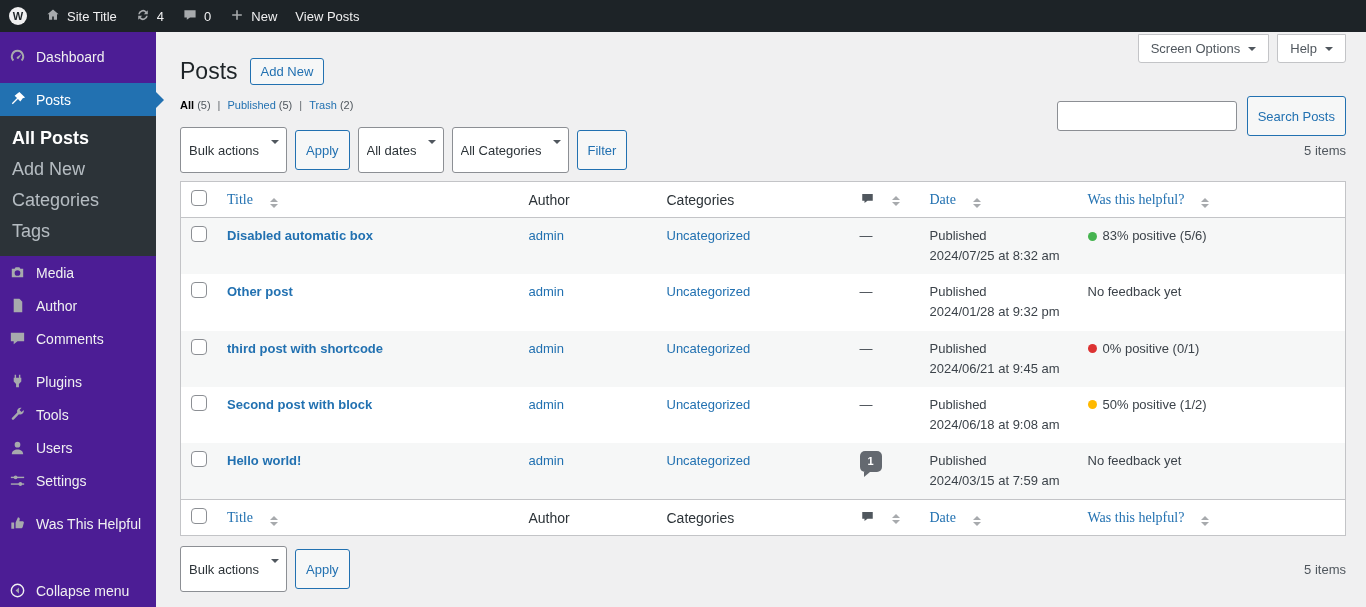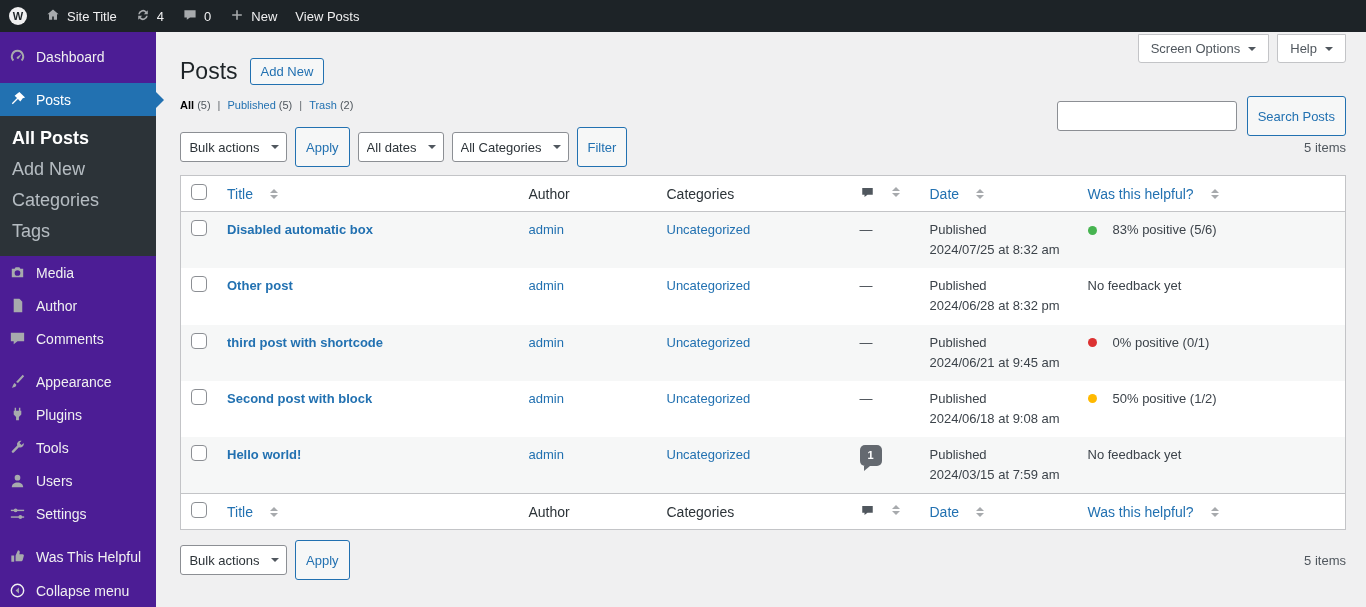--- a/index.html
+++ b/index.html
@@ -44,48 +44,48 @@
   .subsubsub .count { color:#50575e; font-weight:400; }
   .subsubsub .sep { color:#646970; }
 
   .search-box { position:absolute; top:64px; right:20px; display:flex; gap:10px; align-items:center; }
   .search-box input { width:180px; height:30px; border:1px solid #8c8f94; border-radius:3px; background:#fff; padding:0 8px; font-size:13px; font-family:inherit; }
   .btn-secondary { background:#f6f7f7; border:1px solid var(--accent); color:var(--accent); height:40px; padding:0 10px; border-radius:3px; font-size:13px; cursor:pointer; font-family:inherit; }
 
   .tablenav { display:flex; align-items:center; gap:8px; margin:16px 0 8px; }
   .tablenav.bottom { margin:10px 0 0; }
   .select-wrap { position:relative; display:inline-block; }
-  .select-wrap select { -webkit-appearance:none; appearance:none; height:30px; background:#fff; border:1px solid #8c8f94; border-radius:3px; font-size:13px; padding:0 26px 0 8px; color:#2c3338; font-family:inherit; cursor:pointer;text-align:center; }
+  .select-wrap select { -webkit-appearance:none; appearance:none; height:46px; background:#fff; border:1px solid #8c8f94; border-radius:3px; font-size:13px; padding:0 26px 0 8px; color:#2c3338; font-family:inherit; cursor:pointer; }
   .sel-caret { position:absolute; right:8px; top:13px; width:0; height:0; border:4px solid transparent; border-top-color:#50575e; pointer-events:none; }
   .items-count { margin-left:auto; color:#50575e; font-size:13px; }
 
   
   .wp-list-table { width:100%; border-collapse:collapse; background:#fff; border:1px solid #c3c4c7; margin-top:2px; }
   .wp-list-table th, .wp-list-table td { text-align:left; }
   .wp-list-table thead th, .wp-list-table thead td { border-bottom:1px solid #c3c4c7; padding:8px 10px; font-size:14px; font-weight:400; color:#2c3338; vertical-align:middle; background:#fff; }
   .wp-list-table tfoot th, .wp-list-table tfoot td { border-top:1px solid #c3c4c7; padding:8px 10px; font-size:14px; font-weight:400; color:#2c3338; vertical-align:middle; background:#fff; }
   .wp-list-table tbody td, .wp-list-table tbody th { padding:8px 10px; font-size:13px; vertical-align:top; line-height:1.55; }
   .wp-list-table tbody tr:nth-child(odd) { background:#f6f7f7; }
   .col-cb { width:33px; }
   .col-author { width:138px; }
   .col-cats { width:193px; }
   .col-comments { width:70px; }
   .col-date { width:158px; }
   .col-helpful { width:268px; }
-  .sort-link { display:inline-flex; align-items:center; gap:17px; color:var(--accent); cursor:pointer; }
+  .sort-link { display:inline-flex; align-items:flex-end; gap:17px; color:var(--accent); cursor:pointer;font-family:Liberation Serif, serif; }
   .sorting { display:inline-flex; flex-direction:column; gap:2px; }
   .sorting i { display:block; width:0; height:0; border-left:4px solid transparent; border-right:4px solid transparent; }
   .sorting .up { border-bottom:4px solid #a7aaad; }
   .sorting .dn { border-top:4px solid #a7aaad; }
   .col-comments svg { width:15px; height:15px; fill:#50575e; vertical-align:middle; }
   .cb { -webkit-appearance:none; appearance:none; width:16px; height:16px; border:1px solid #8c8f94; border-radius:4px; background:#fff; cursor:pointer; display:inline-block; }
   .row-title { color:var(--accent); font-weight:700; cursor:pointer; }
   .cell-link { color:var(--accent); cursor:pointer; }
   .date-line { color:#3c434a; }
-  .helpful-cell { display:flex; align-items:center; gap:16px; }
+  .helpful-cell { display:flex; align-items:center; gap:6px; }
   .helpful-cell .dot { width:9px; height:9px; border-radius:50%; flex:none; }
   .helpful-cell[data-status="green"] .dot { background:var(--positive); }
   .helpful-cell[data-status="red"] .dot { background:var(--negative); }
   .helpful-cell[data-status="yellow"] .dot { background:var(--neutral); }
   .comment-count[data-ctype="none"] { color:#3c434a; }
   .comment-count[data-ctype="bubble"] { display:inline-block; min-width:22px; height:21px; line-height:21px; text-align:center; background:#646970; color:#fff; border-radius:5px; font-size:11px; font-weight:700; position:relative; cursor:pointer; }
   .comment-count[data-ctype="bubble"]::after { content:""; position:absolute; left:4px; top:100%; border-top:5px solid #646970; border-right:6px solid transparent; }
 </style>
 </head>
 <body>
@@ -159,26 +159,20 @@
       </svg>
     <span>Author</span>
   </div>
   <div class="menu-item">
     <svg viewBox="0 0 20 20">
         <path d="M3 4h14v9h-7l-4 3v-3H3z"></path>
       </svg>
     <span>Comments</span>
   </div>
   <div class="menu-sep"></div>
-  <div class="menu-item">
-    <svg viewBox="0 0 20 20">
-        <path d="M15.5 3l1.5 1.5-6.5 7-2-1L15.5 3zM7 11.5l1.8 1.8s-.3 1.7-1.6 2.4c-1 .6-3.2.8-3.2.8s1-1.2 1.2-2.2c.3-1.5 1.8-2.8 1.8-2.8z"></path>
-      </svg>
-    <span>Appearance</span>
-  </div>
   <div class="menu-item">
     <svg viewBox="0 0 20 20">
         <path d="M7 3h1.5v3h3V3H13v3h1v4l-2.5 2.5V16h-3v-3.5L6 10V6h1V3z"></path>
       </svg>
     <span>Plugins</span>
   </div>
   <div class="menu-item">
     <svg viewBox="0 0 20 20">
         <path d="M16.5 5.2a3.8 3.8 0 0 1-5 4.6l-5.6 5.6a1.3 1.3 0 0 1-1.8-1.8l5.6-5.6a3.8 3.8 0 0 1 4.6-5l-2.2 2.2 2.2 2.2 2.2-2.2z"></path>
       </svg>
@@ -323,21 +317,21 @@
           </td>
       </tr>
       <tr>
         <th class="col-cb"><input type="checkbox" class="cb" style=""></th>
         <td class="col-title"><a class="row-title">Other post</a></td>
         <td class="col-author"><a class="cell-link">admin</a></td>
         <td class="col-cats"><a class="cell-link">Uncategorized</a></td>
         <td class="col-comments"><span class="comment-count" data-ctype="none">—</span></td>
         <td class="col-date">
             <div class="date-line">Published</div>
-            <div class="date-line">2024/06/28 at 8:32 pm</div>
+            <div class="date-line">2024/01/28 at 9:32 pm</div>
           </td>
         <td class="col-helpful">
             <span class="helpful-cell" data-status="none">
               <span>No feedback yet</span>
             </span>
           </td>
       </tr>
       <tr>
         <th class="col-cb"><input type="checkbox" class="cb" style=""></th>
         <td class="col-title"><a class="row-title">third post with shortcode</a></td>

